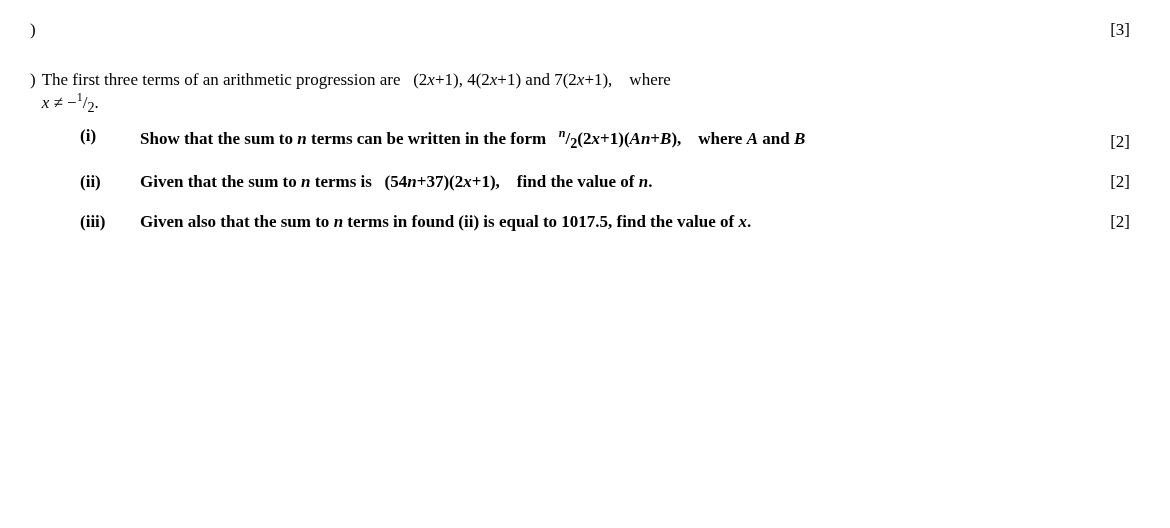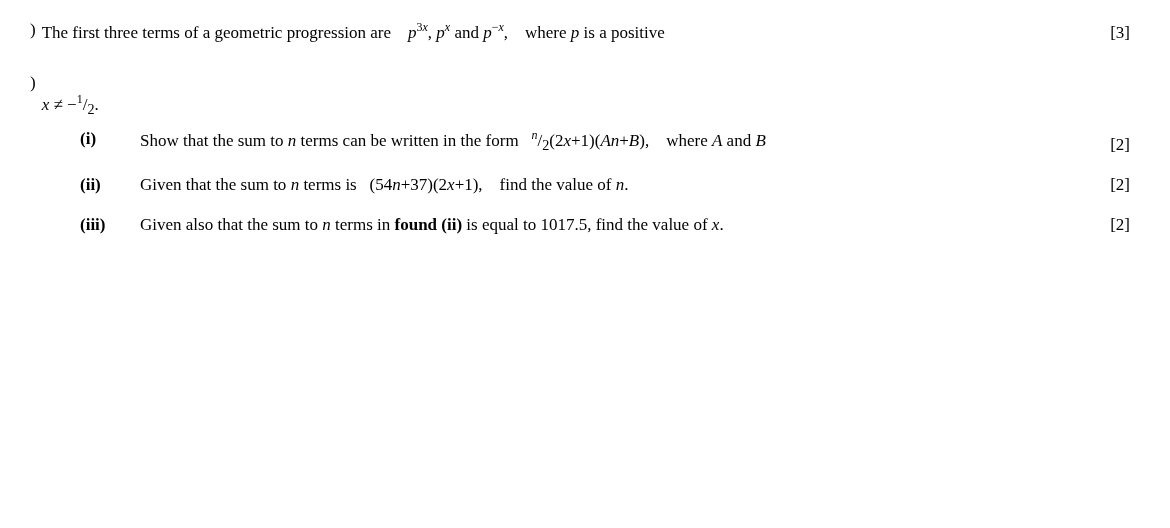--- a/index.html
+++ b/index.html
@@ -63,20 +63,21 @@
     .sub-label {
       min-width: 60px;
       font-size: 17px;
       font-weight: bold;
       flex-shrink: 0;
     }
 
     .sub-text {
       flex: 1;
       font-size: 17px;
+      font-weight: bold;
     }
 
     .sub-marks {
       margin-left: 16px;
       flex-shrink: 0;
       font-size: 17px;
       align-self: flex-end;
     }
 
     sup {
@@ -87,31 +88,31 @@
       font-style: italic;
     }
   </style>
 </head>
 <body>
 
 <div class="q1-block">
   <div class="question-row">
     <span class="bullet">)</span>
     <div class="q-text">
-      <span>The first three terms of a geometric progression are &nbsp;&nbsp;&nbsp;<em>p</em><sup>3<em>x</em></sup>, <em>p<sup>x</sup></em> and <em>p</em><sup>−<em>x</em></sup>, &nbsp;&nbsp; where <em>p</em> is a positive</span>
       <br>
     </div>
     <span class="marks">[3]</span>
   </div>
 </div>
 
 <div class="q2-block">
   <div class="question-row">
     <span class="bullet">)</span>
     <div class="q-text">
+      <span>The first three terms of an arithmetic progression are &nbsp;&nbsp;(2<em>x</em>+1), 4(2<em>x</em>+1) and 7(2<em>x</em>+1), &nbsp;&nbsp; where</span>
       <br>
       <span><em>x</em> ≠ −<sup>1</sup>/<sub>2</sub>.</span>
     </div>
   </div>
 
   <div class="sub-questions">
 
     <div class="sub-row">
       <span class="sub-label">(i)</span>
       <div class="sub-text">

